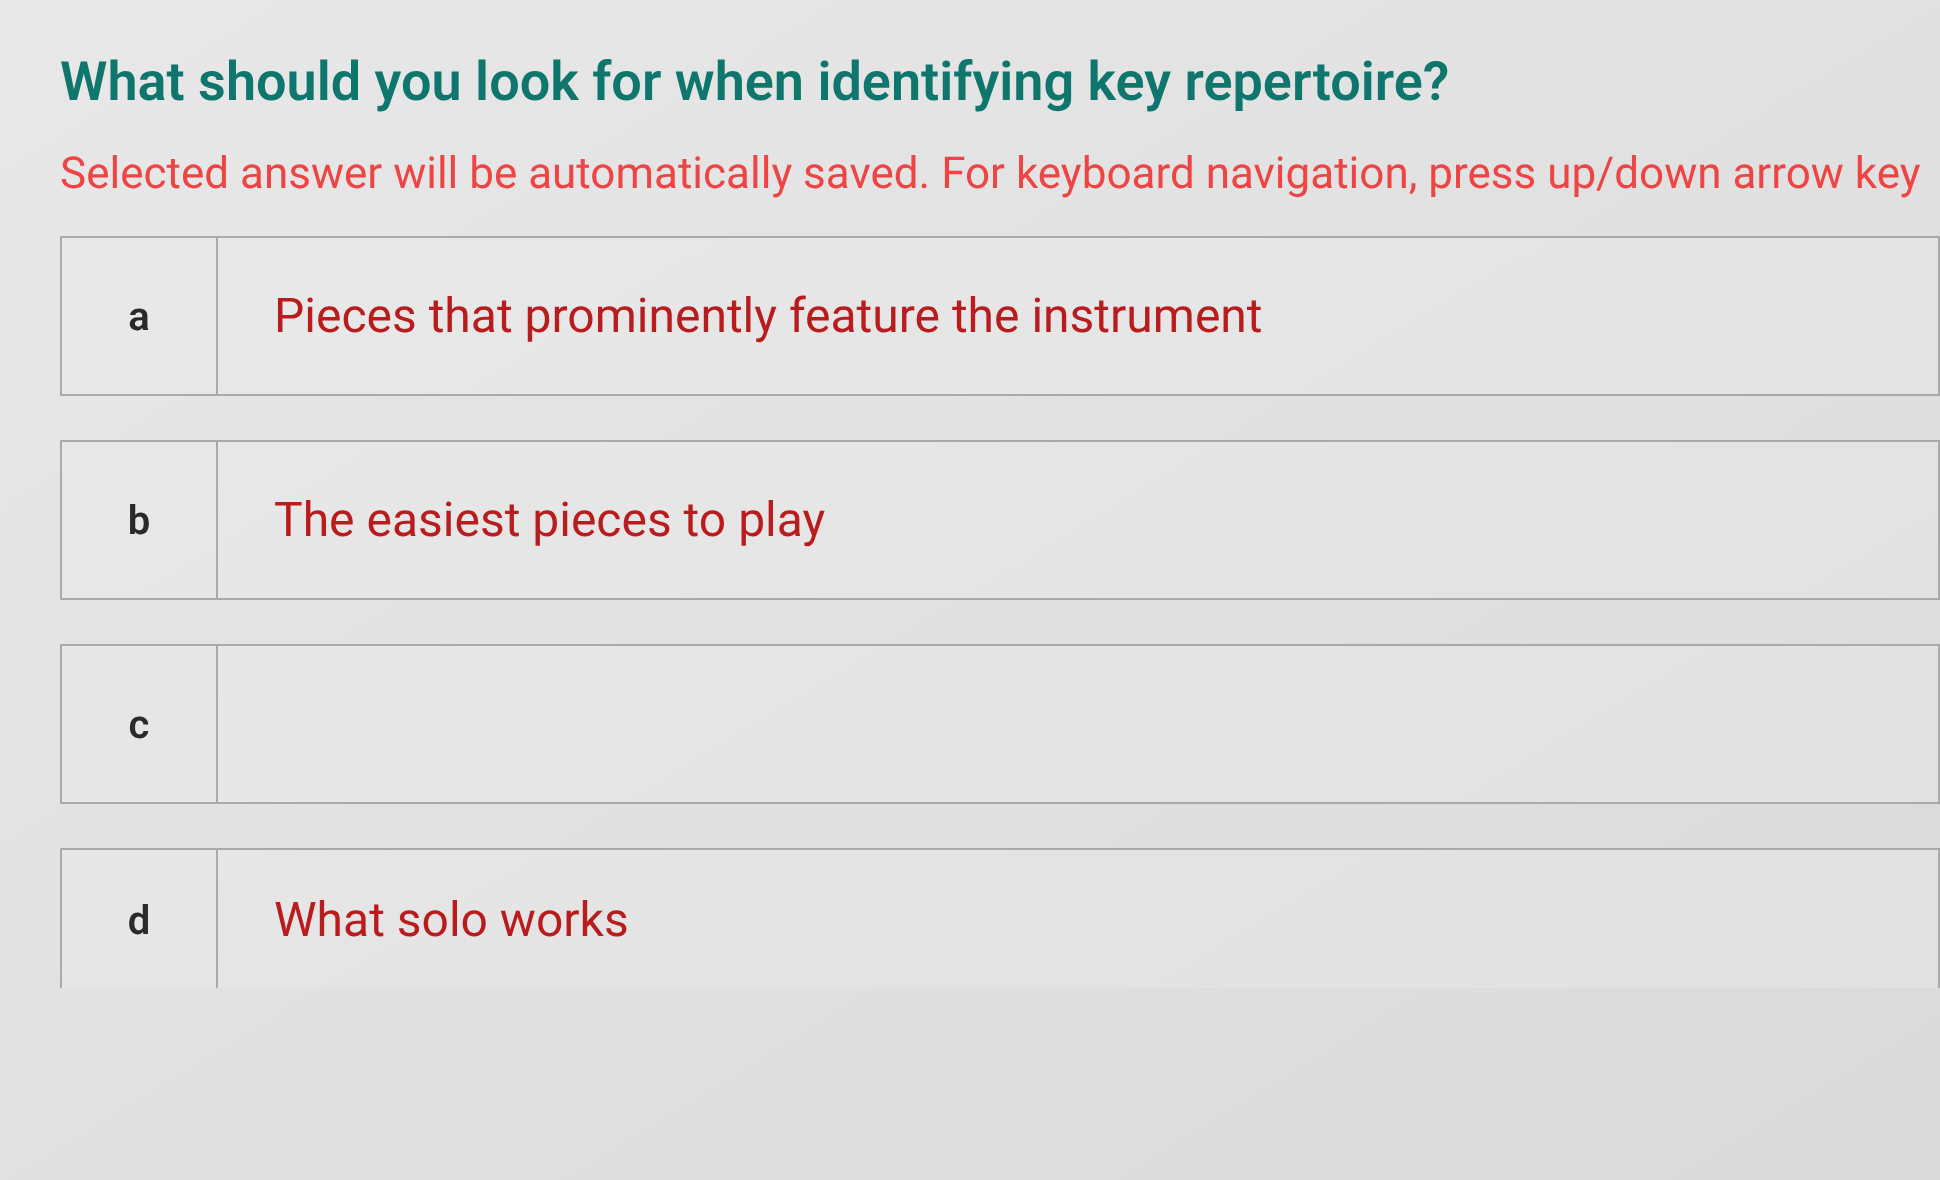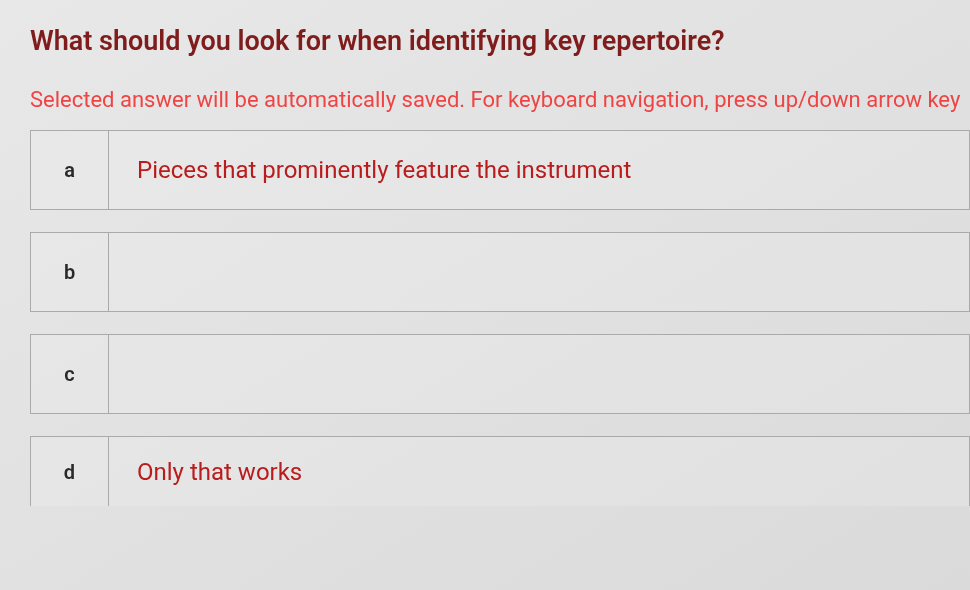--- a/index.html
+++ b/index.html
@@ -13,22 +13,22 @@
       width: 970px;
       height: 590px;
       overflow: hidden;
       padding-left: 30px;
       padding-top: 25px;
       color: #2a2a2a;
     }
     .question-text {
       font-size: 27px;
       font-weight: 600;
-      color: #7f1d1d;
-      margin-bottom: 30px;
+      color: #0f766e;
+      margin-bottom: 18px;
     }
     .instruction-text {
       font-size: 22px;
       color: #ef4444;
       margin-bottom: 18px;
       white-space: nowrap;
     }
     .options-container {
       width: 100%;
     }
@@ -74,24 +74,25 @@
 
 <div class="options-container">
 
   <div class="option-row">
     <div class="option-letter-cell">a</div>
     <div class="option-text-cell">Pieces that prominently feature the instrument</div>
   </div>
 
   <div class="option-row">
     <div class="option-letter-cell">b</div>
+    <div class="option-text-cell">The easiest pieces to play</div>
   </div>
 
   <div class="option-row">
     <div class="option-letter-cell">c</div>
   </div>
 
   <div class="option-row">
     <div class="option-letter-cell">d</div>
-    <div class="option-text-cell">Only that works</div>
+    <div class="option-text-cell">What solo works</div>
   </div>
 
 </div>
 
 </body></html>

